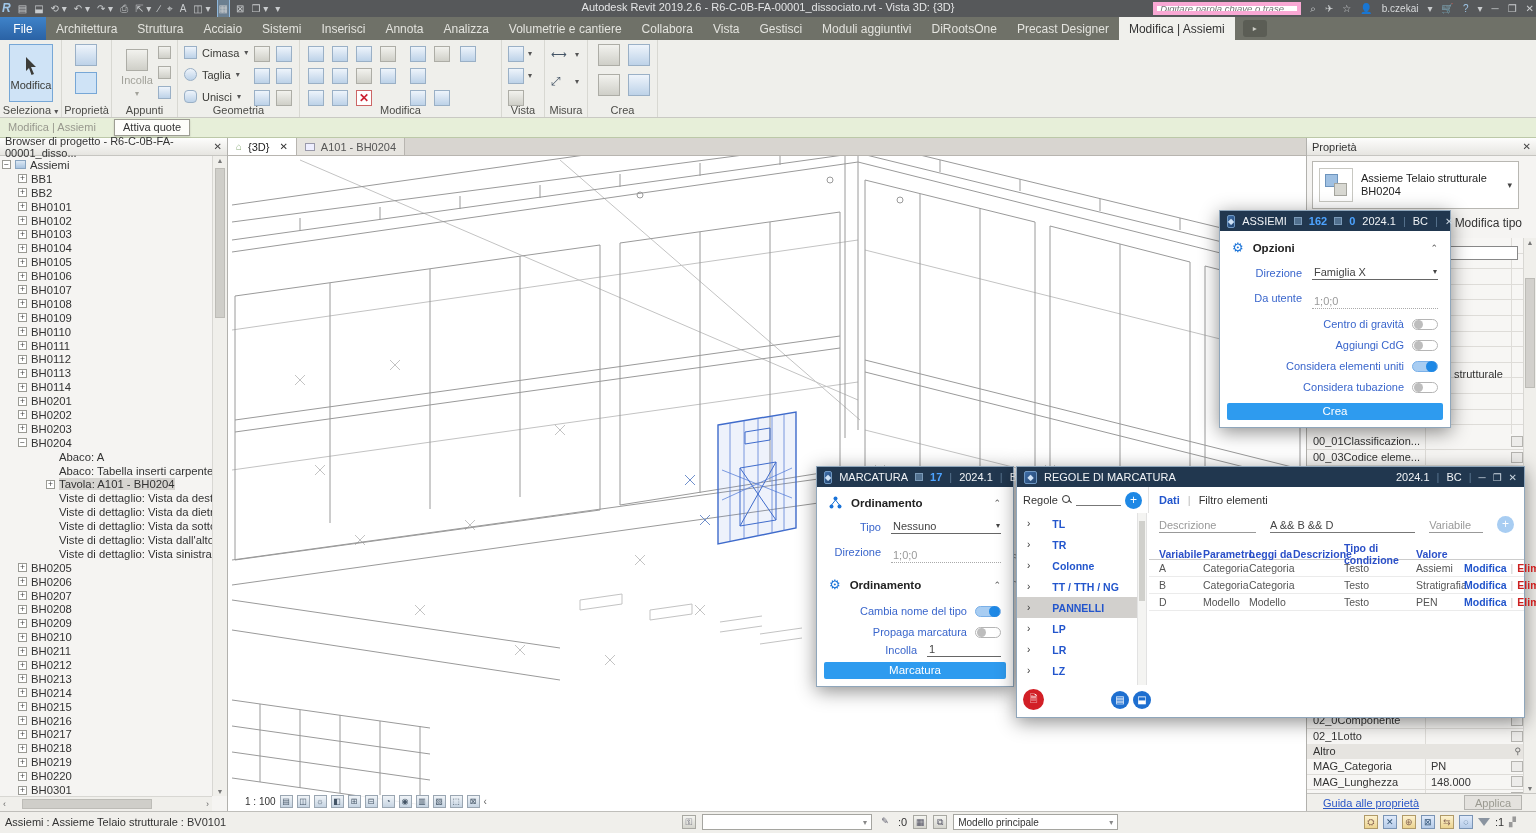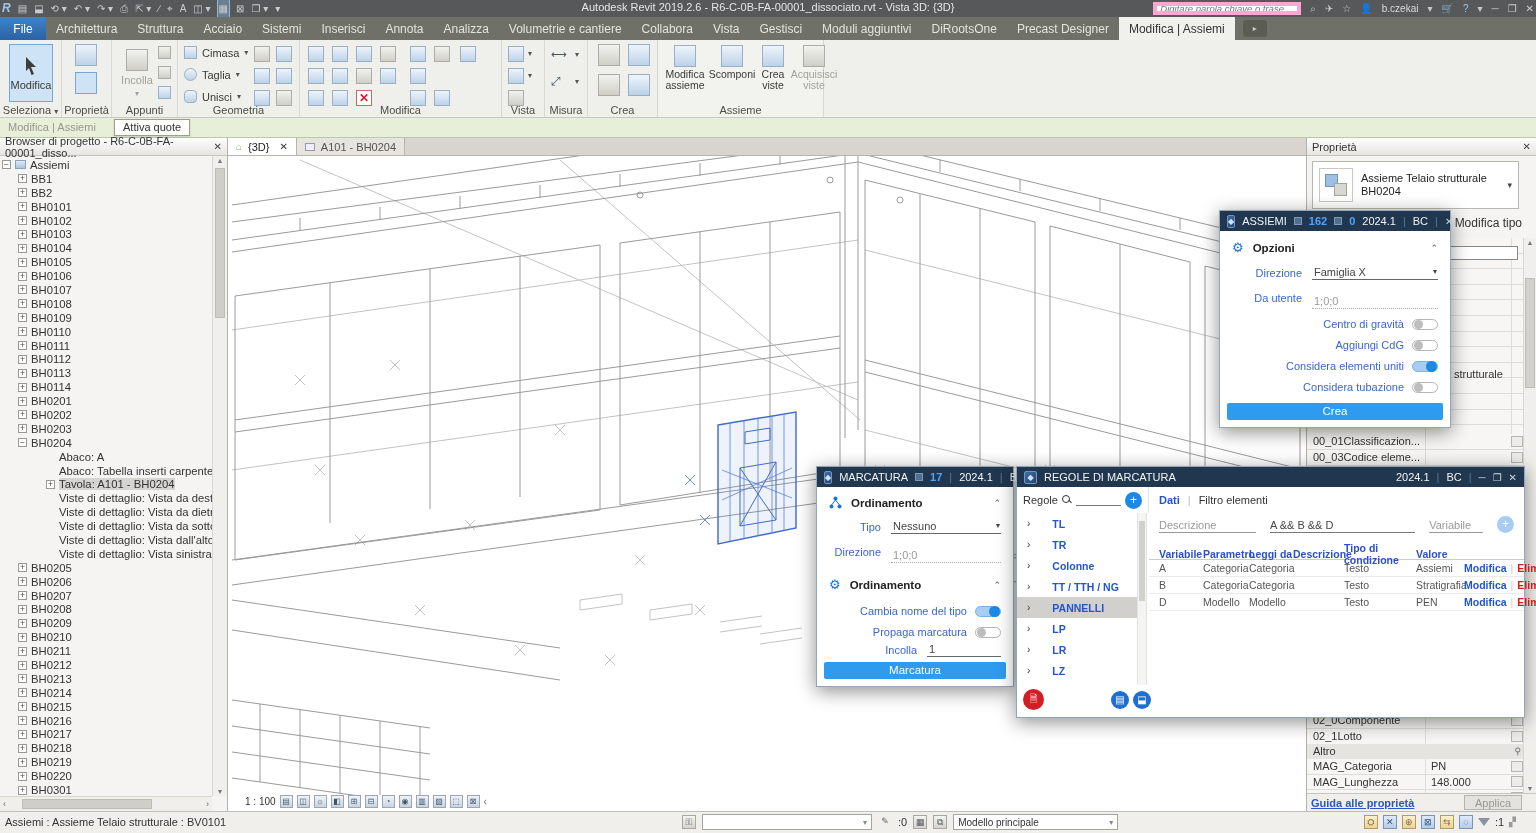--- a/index.html
+++ b/index.html
@@ -89,21 +89,21 @@
   .pgrid:after { content:""; position:absolute; right:13px; top:0; bottom:0; width:1px; background:#dedcd8; }
   .prow { position:absolute; left:0; width:218px; height:15.6px; display:flex; align-items:center; background:#f7f6f4; border-bottom:1px solid #dedcd8; }
   .prow .pl { flex:0 0 118px; padding-left:6px; white-space:nowrap; overflow:hidden; }
   .prow .pv { flex:1; border-left:1px solid #dedcd8; padding-left:5px; height:100%; display:flex; align-items:center; }
   .prow .pb { flex:0 0 12px; height:11px; border:1px solid #b5b4b0; background:#edecea; margin-right:2px; }
   .prow.group { background:#e6e4e0; font-size:11px; }
   .prow.group .pin { margin-left:auto; margin-right:4px; color:#666; font-size:9px; }
   .props .whitefield { position:absolute; left:131px; top:108px; width:80px; height:14px; background:#fff; border:1px solid #888; }
   .partialtext { position:absolute; left:147px; top:230px; color:#333; }
   .guidarow { position:absolute; left:0; bottom:0; width:229px; height:18px; background:#f0efeb; border-top:1px solid #c6c5c1; display:flex; align-items:center; }
-  .guida { color:#2a56c6; text-decoration:underline; margin-left:4px;font-weight:bold; }
+  .guida { color:#2a56c6; text-decoration:underline; margin-left:16px; }
   .applica { margin-left:auto; margin-right:14px; width:58px; height:15px; background:#e4e2de; border:1px solid #b5b4b0; color:#9a9990; text-align:center; font-size:11px; line-height:14px; }
   .pscroll { position:absolute; right:0; top:100px; width:13px; bottom:18px; background:#f0efeb; border-left:1px solid #d8d7d3; }
   .pscroll .thumb { position:absolute; left:1px; right:1px; top:40px; height:110px; background:#d2d0cc; border:1px solid #bdbcb7; }
   .pscroll .arr { position:absolute; left:0; right:0; text-align:center; font-size:7px; color:#777; }
 
   
   .statusbar { position:absolute; left:0; bottom:0; width:1536px; height:22px; background:#f0efeb; border-top:1px solid #bfbeba; font-size:11px; color:#333; }
   .sb-sel { position:absolute; left:5px; top:4px; }
   .sb-mid { position:absolute; left:682px; top:2px; display:flex; align-items:center; gap:6px; }
   .sb-dd { height:16px; background:#fff; border:1px solid #a5a5a0; display:flex; align-items:center; font-size:10px; color:#555; padding:0 4px; }
@@ -323,39 +323,20 @@
     <span style="position:absolute;left:6px;top:34px;color:#456;font-size:12px;">⤢</span>
       <span class="dd9" style="position:absolute;left:30px;top:37px;">▾</span>
     <div class="plabel">Misura</div>
   </div>
   <div class="panel" style="left:588px;width:70px;">
     <span class="ibox big gray" style="position:absolute;left:10px;top:4px;"></span>
     <span class="ibox big" style="position:absolute;left:40px;top:4px;"></span>
     <span class="ibox big gray" style="position:absolute;left:10px;top:34px;"></span>
     <span class="ibox big" style="position:absolute;left:40px;top:34px;"></span>
     <div class="plabel">Crea</div>
-  </div>
-  <div class="panel" style="left:658px;width:166px;background:#f2f2ee;">
-    <div class="abtn" style="left:4px;top:5px;width:46px;">
-        <span class="ibox big"></span>
-        <span>Modifica assieme</span>
-      </div>
-    <div class="abtn" style="left:52px;top:5px;width:44px;">
-        <span class="ibox big"></span>
-        <span>Scomponi</span>
-      </div>
-    <div class="abtn" style="left:98px;top:5px;width:34px;">
-        <span class="ibox big"></span>
-        <span>Crea viste</span>
-      </div>
-    <div class="abtn dis" style="left:134px;top:5px;width:44px;">
-        <span class="ibox big gray"></span>
-        <span class="dis">Acquisisci viste</span>
-      </div>
-    <div class="plabel">Assieme</div>
   </div>
 </div>
 
 <div class="optionsbar">
   <span class="ob-ctx">Modifica | Assiemi</span>
   <span class="ob-btn">Attiva quote</span>
 </div>
 
 <div class="browser">
   <div class="p-head">

